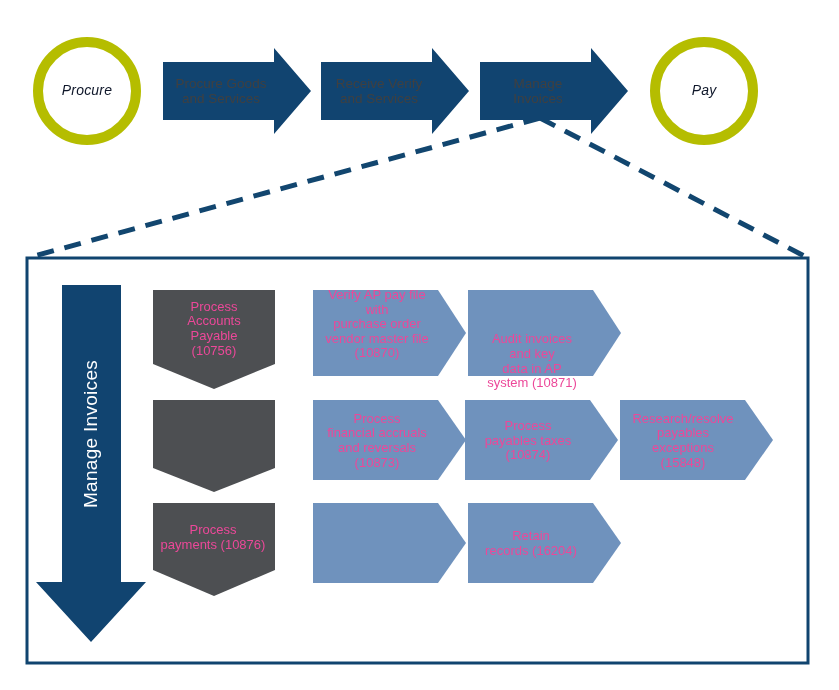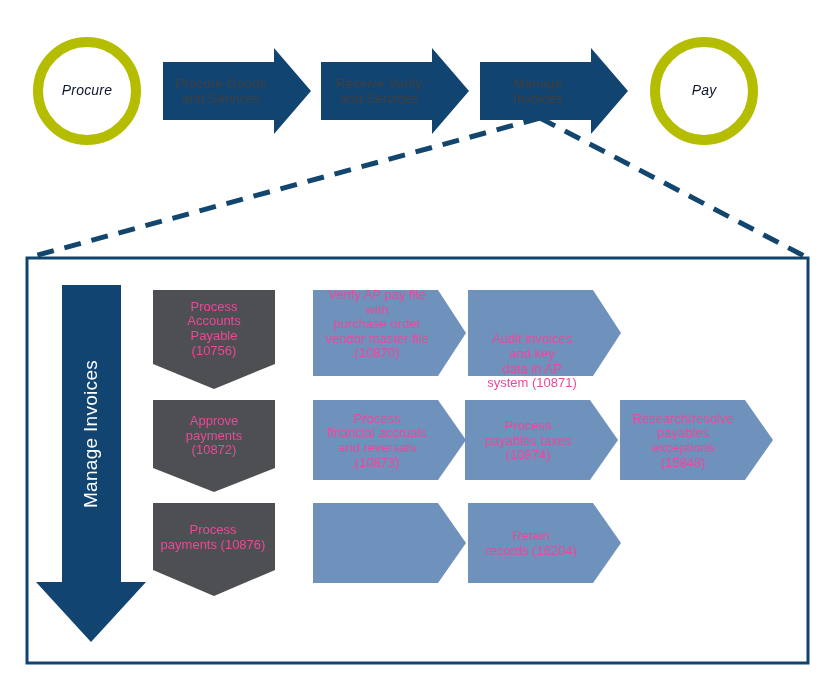--- a/index.html
+++ b/index.html
@@ -118,23 +118,20 @@
   <div class="txt node-label" style="left:313px;top:291px;width:128px;height:67px;">Verify AP pay file
 with
 purchase order
 vendor master file
 (10870)</div>
   <div class="txt node-label" style="left:469px;top:291px;width:126px;height:85px;margin-top:28px;">Audit invoices
 and key
 data in AP
 system (10871)</div>
 
-  <div class="txt node-label" style="left:155px;top:405px;width:118px;height:62px;">Approve
-payments
-(10872)</div>
   <div class="txt node-label" style="left:310px;top:403px;width:134px;height:76px;">Process
 financial accruals
 and reversals
 (10873)</div>
   <div class="txt node-label" style="left:464px;top:403px;width:128px;height:76px;">Process
 payables taxes
 (10874)</div>
   <div class="txt node-label" style="left:618px;top:403px;width:130px;height:76px;">Research/resolve
 payables
 exceptions

